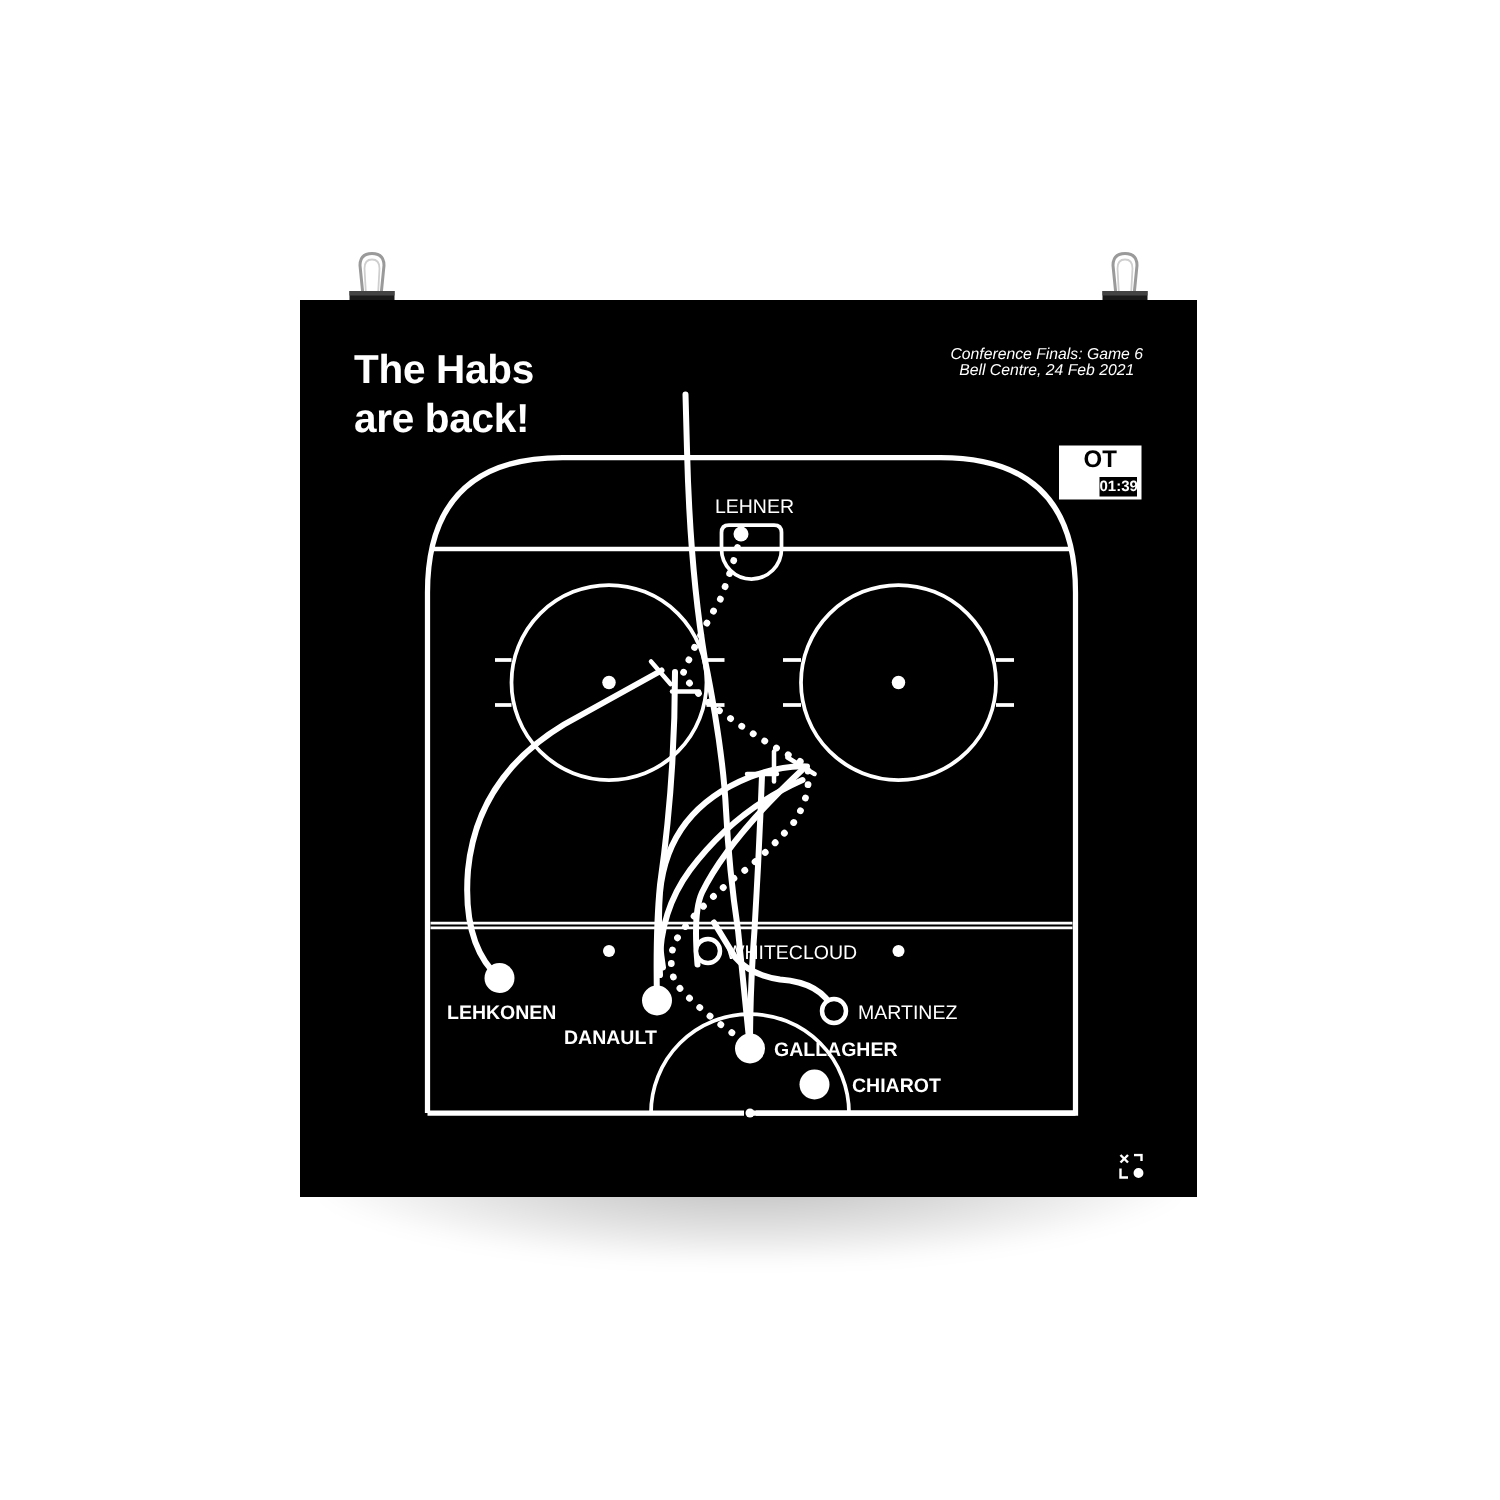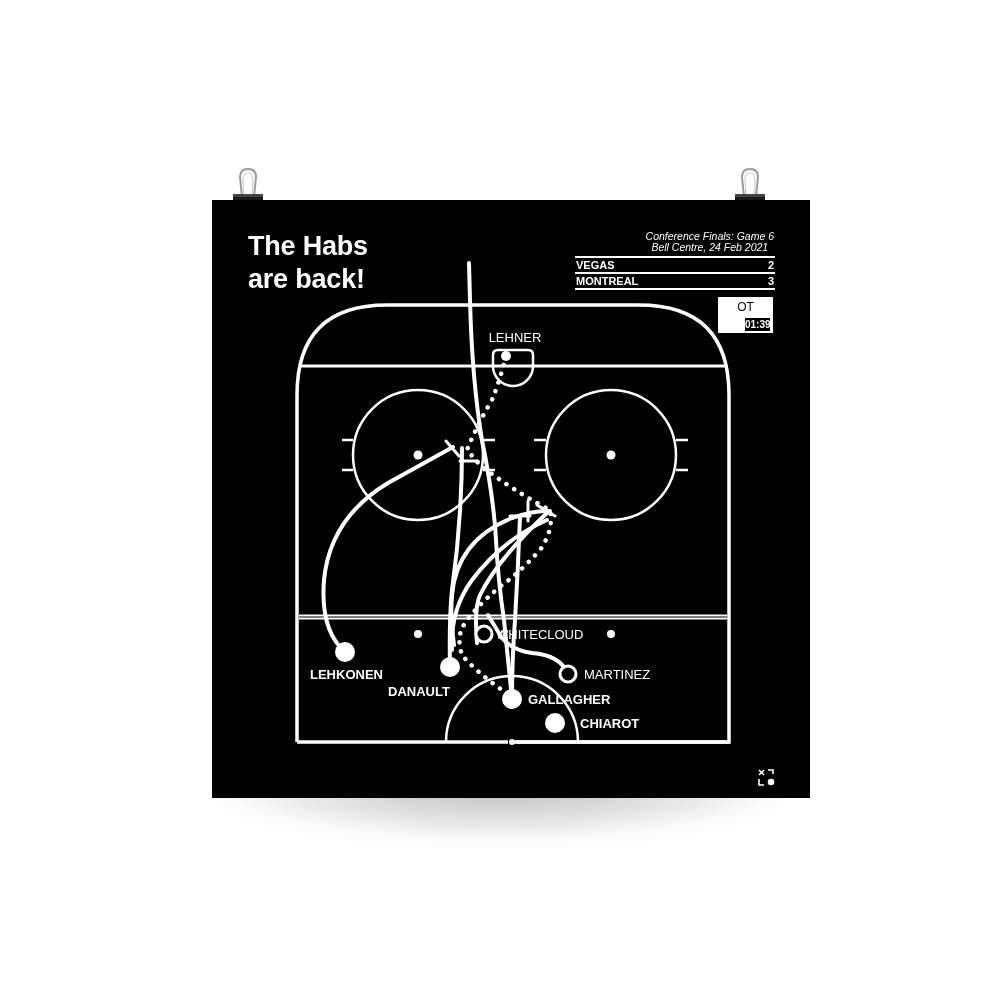--- a/index.html
+++ b/index.html
@@ -6,21 +6,21 @@
   body {
     width: 1000px; height: 1000px; background: #ffffff; position: relative; overflow: hidden;
     font-family: "Liberation Sans", sans-serif;
   }
   .shadow {
     position: absolute; left: 215px; top: 780px; width: 570px; height: 60px;
     background: radial-gradient(ellipse at 50% 0%, rgba(0,0,0,0.28) 0%, rgba(0,0,0,0.12) 45%, rgba(0,0,0,0) 75%);
     filter: blur(6px);
   }
   .poster {
-    position: absolute; left: 212px; top: 200px; width: 598px; height: 598px;
+    position: absolute; left: 200px; top: 200px; width: 598px; height: 598px;
     background: #000; color: #fff;
   }
   .title {
     position: absolute; left: 36px; top: 30px; font-size: 27px; font-weight: bold; line-height: 33px;
     letter-spacing: -0.2px;
   }
   .meta {
     position: absolute; right: 36px; top: 31px; text-align: center; font-size: 10.5px; font-style: italic; line-height: 11px;
   }
   .score {
@@ -28,21 +28,21 @@
     border-top: 2px solid #fff;
   }
   .score-row {
     display: flex; justify-content: space-between; font-size: 11px; font-weight: bold; line-height: 14px;
     border-bottom: 2px solid #fff; padding: 0 1px;
   }
   .clock {
     position: absolute; left: 506px; top: 97px; width: 55px; height: 36px; background: #fff; color: #000;
     text-align: center;
   }
-  .clock .period { font-size: 12px; font-weight: normal; line-height: 20px; border-radius: 10px; }
+  .clock .period { font-size: 16px; font-weight: bold; line-height: 20px; border-radius: 10px; }
   .clock .time {
     position: absolute; left: 3px; right: 3px; top: 21px; height: 13px; background: #000; color: #fff;
     font-size: 10px; font-weight: bold; line-height: 13px; margin-left: 24px;
   }
   .rink { position: absolute; left: 0; top: 0; }
   .logo { position: absolute; left: 546px; top: 569px; }
   .clip { position: absolute; }
 </style>
 </head>
 <body>
@@ -66,30 +66,20 @@
   <div class="title">
     <div>The Habs</div>
     <div>are back!</div>
   </div>
 
   <div class="meta">
     <div>Conference Finals: Game 6</div>
     <div>Bell Centre, 24 Feb 2021</div>
   </div>
 
-  <div class="score">
-    <div class="score-row">
-      <span>VEGAS</span>
-      <span>2</span>
-    </div>
-    <div class="score-row">
-      <span>MONTREAL</span>
-      <span>3</span>
-    </div>
-  </div>
 
   <div class="clock">
     <div class="period">OT</div>
     <div class="time">01:39</div>
   </div>
 
   <svg class="rink" width="598" height="598" viewBox="0 0 598 598">
     <g fill="none" stroke="#fff">
 
       <path d="M85 542 L85 195 Q85 105 175 105 L427 105 Q517 105 517 195 L517 542 L300 542" stroke-width="3.5"></path>

